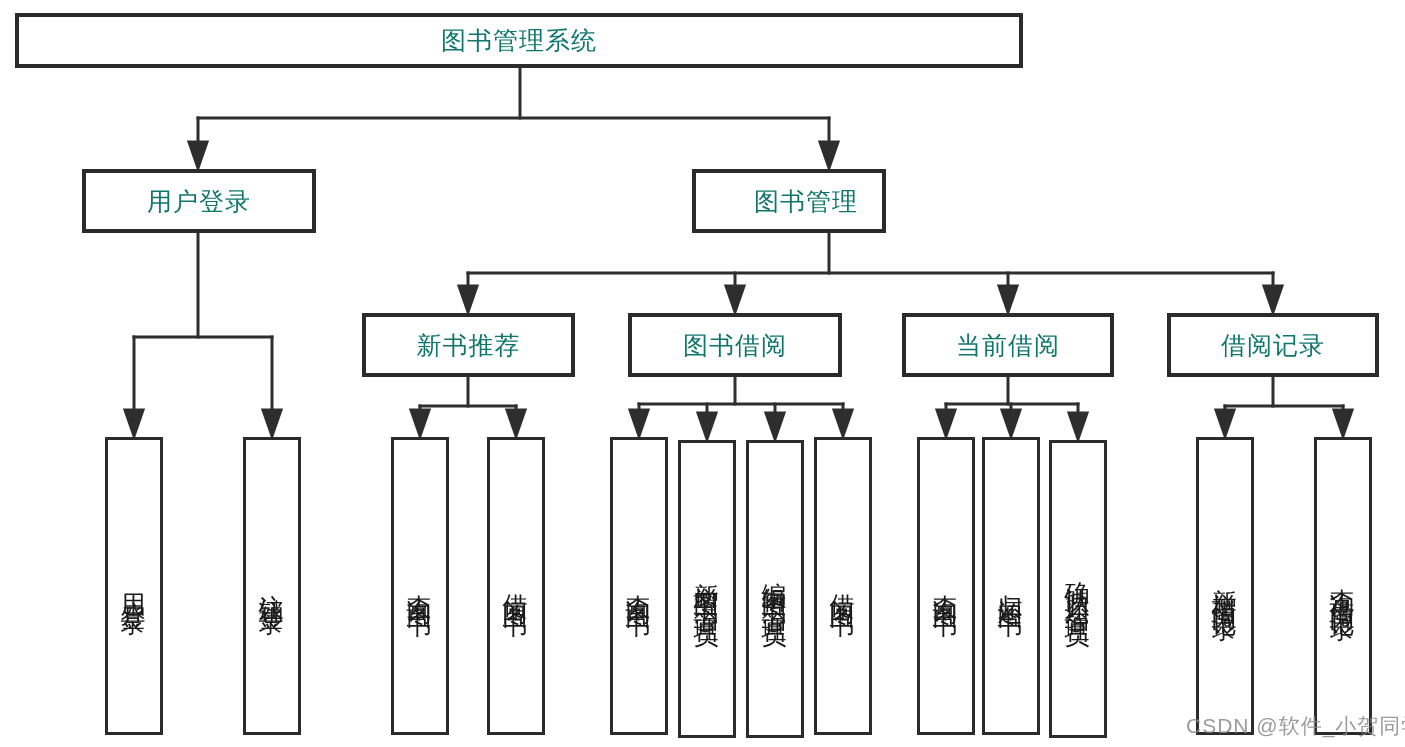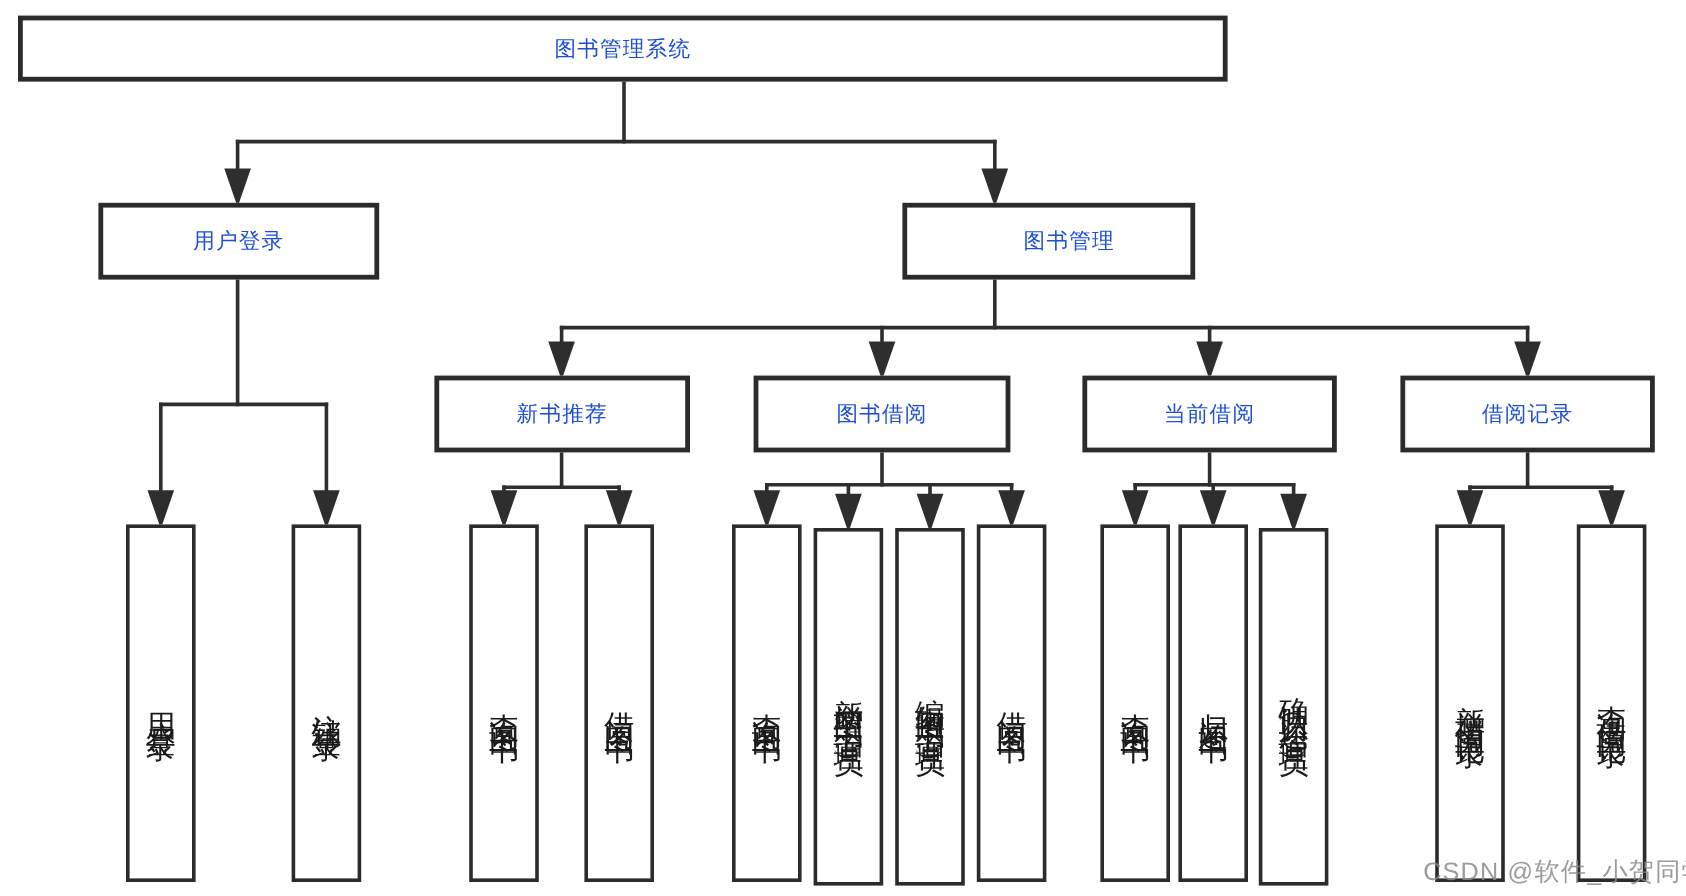--- a/index.html
+++ b/index.html
@@ -23,22 +23,22 @@
     pointer-events: none;
   }
   .node {
     position: absolute;
     box-sizing: border-box;
     border: 4px solid #2b2b2b;
     background: #ffffff;
     display: flex;
     align-items: center;
     justify-content: center;
-    font-size: 18px;
-    color: #1d4ed8;
+    font-size: 25px;
+    color: #0f766e;
     letter-spacing: 1px;
     white-space: nowrap;
   }
   .node.root {
     left: 15px; top: 13px;
     width: 1008px; height: 55px;
   }
   .node.lvl2, .node.lvl3 {
     height: 64px;
   }
@@ -134,21 +134,21 @@
     <line x1="1225" y1="406" x2="1343" y2="406"></line>
     <line x1="1225" y1="406" x2="1225" y2="412"></line>
     <line x1="1343" y1="406" x2="1343" y2="412"></line>
     <polygon points="1216,410 1234,410 1225,436"></polygon>
     <polygon points="1334,410 1352,410 1343,436"></polygon>
   </svg>
 
   <div class="node root">图书管理系统</div>
 
   <div class="node lvl2" style="left:82px;  top:169px; width:234px;">用户登录</div>
-  <div class="node lvl2" style="left:752px; top:169px; width:244px;padding-left:34px;">图书管理</div>
+  <div class="node lvl2" style="left:692px; top:169px; width:194px;padding-left:34px;">图书管理</div>
 
   <div class="node lvl3" style="left:628px;  top:313px; width:214px;">图书借阅</div>
   <div class="node lvl3" style="left:362px;  top:313px; width:213px;">新书推荐</div>
   <div class="node lvl3" style="left:1167px; top:313px; width:212px;">借阅记录</div>
   <div class="node lvl3" style="left:902px;  top:313px; width:212px;">当前借阅</div>
 
   <div class="leaf" style="left:105px;">用户登录</div>
   <div class="leaf" style="left:243px;">注销登录</div>
 
   <div class="leaf" style="left:391px;">查询图书</div>

